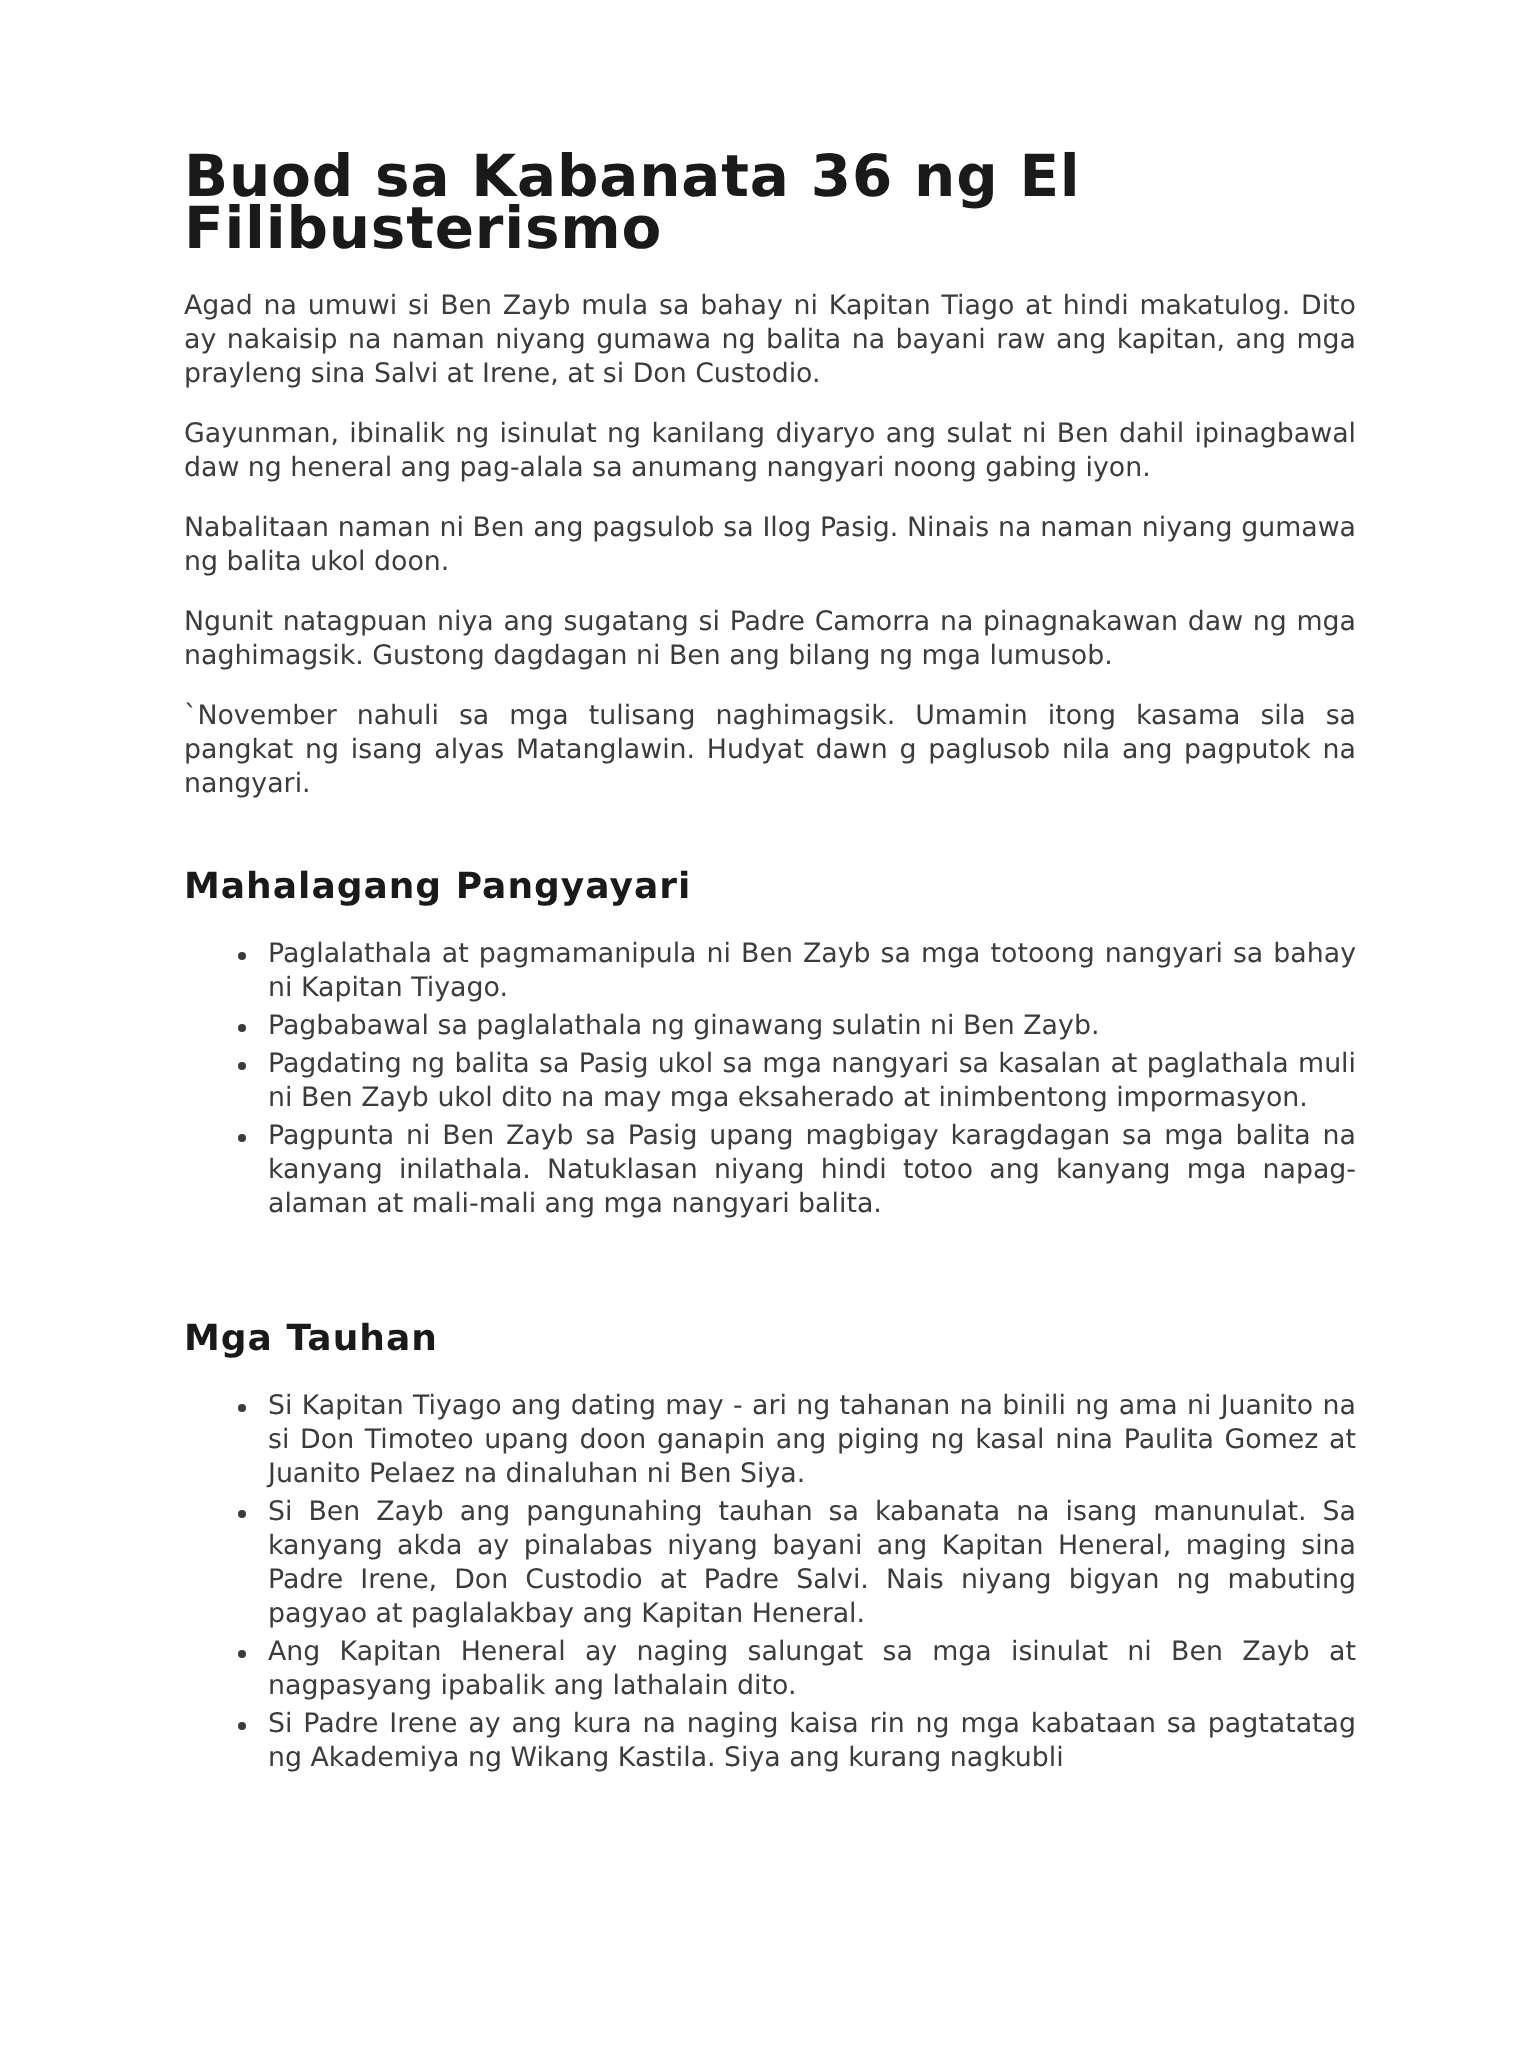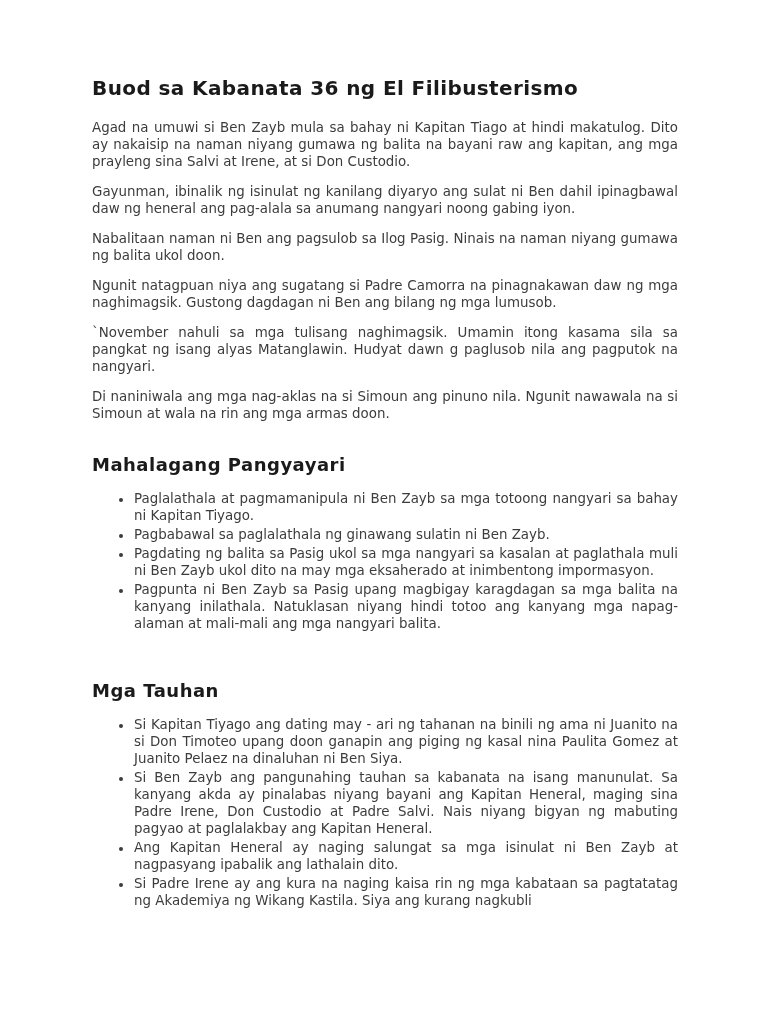--- a/index.html
+++ b/index.html
@@ -13,21 +13,21 @@
     height: 1024px;
     margin: 0 auto;
     background: #ffffff;
     overflow: hidden;
     font-family: "DejaVu Sans", "Liberation Sans", sans-serif;
     box-sizing: border-box;
     padding: 75px 90px 0 92px;
   }
   .doc-title {
     margin: 0 0 18px 0;
-    font-size: 20px;
+    font-size: 29px;
     line-height: 26px;
     font-weight: bold;
     color: #1a1a1a;
     letter-spacing: 0.4px;
   }
   .doc-body p {
     margin: 0 0 13px 0;
     font-size: 13.4px;
     line-height: 17px;
     color: #3c3c3c;
@@ -67,21 +67,20 @@
 
 <div class="doc-page">
   <h1 class="doc-title">Buod sa Kabanata 36 ng El Filibusterismo</h1>
 
   <div class="doc-body">
     <p>Agad na umuwi si Ben Zayb mula sa bahay ni Kapitan Tiago at hindi makatulog. Dito ay nakaisip na naman niyang gumawa ng balita na bayani raw ang kapitan, ang mga prayleng sina Salvi at Irene, at si Don Custodio.</p>
     <p>Gayunman, ibinalik ng isinulat ng kanilang diyaryo ang sulat ni Ben dahil ipinagbawal daw ng heneral ang pag-alala sa anumang nangyari noong gabing iyon.</p>
     <p>Nabalitaan naman ni Ben ang pagsulob sa Ilog Pasig. Ninais na naman niyang gumawa ng balita ukol doon.</p>
     <p>Ngunit natagpuan niya ang sugatang si Padre Camorra na pinagnakawan daw ng mga naghimagsik. Gustong dagdagan ni Ben ang bilang ng mga lumusob.</p>
     <p>`November nahuli sa mga tulisang naghimagsik. Umamin itong kasama sila sa pangkat ng isang alyas Matanglawin. Hudyat dawn g paglusob nila ang pagputok na nangyari.</p>
-    <p>Di naniniwala ang mga nag-aklas na si Simoun ang pinuno nila. Ngunit nawawala na si Simoun at wala na rin ang mga armas doon.</p>
 
     <h2 class="section-heading">Mahalagang Pangyayari</h2>
     <ul class="doc-list">
       <li>Paglalathala at pagmamanipula ni Ben Zayb sa mga totoong nangyari sa bahay ni Kapitan Tiyago.</li>
       <li>Pagbabawal sa paglalathala ng ginawang sulatin ni Ben Zayb.</li>
       <li>Pagdating ng balita sa Pasig ukol sa mga nangyari sa kasalan at paglathala muli ni Ben Zayb ukol dito na may mga eksaherado at inimbentong impormasyon.</li>
       <li>Pagpunta ni Ben Zayb sa Pasig upang magbigay karagdagan sa mga balita na kanyang inilathala. Natuklasan niyang hindi totoo ang kanyang mga napag-alaman at mali-mali ang mga nangyari balita.</li>
     </ul>
 
     <h2 class="section-heading second">Mga Tauhan</h2>

